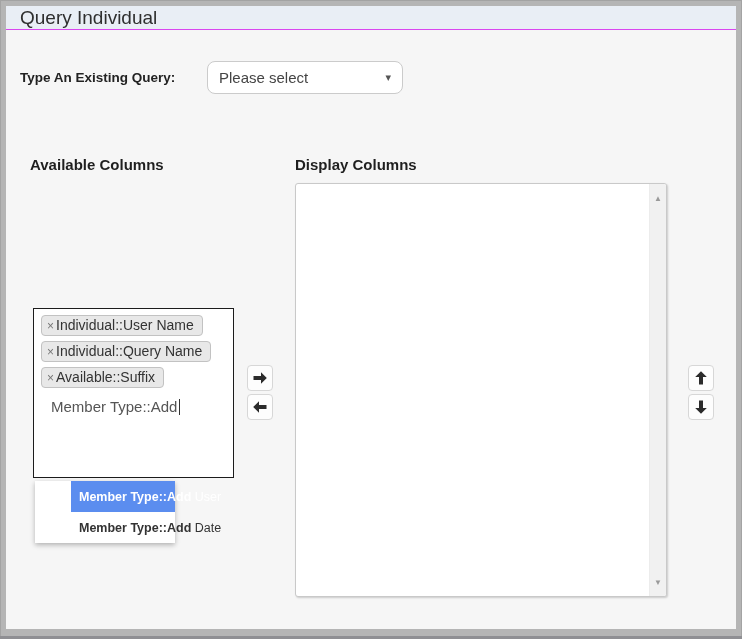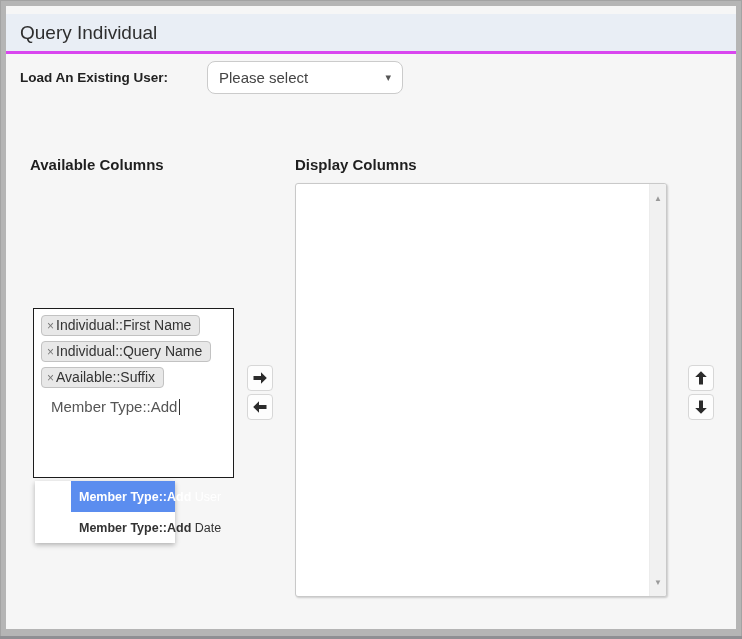--- a/index.html
+++ b/index.html
@@ -20,23 +20,23 @@
     background:#8f8f93;
   }
   .app {
     position:relative;
     width:730px; height:623px;
     background:#f6f6f6;
     overflow:hidden;
   }
   
   .titlebar {
-    position:absolute; top:8px; left:0; right:0; height:40px;
+    position:absolute; top:0; left:0; right:0; height:24px;
     background:var(--header-bg, #e9eef5);
-    border-bottom:3px solid #d946ef;
+    border-bottom:1px solid #d946ef;
     display:flex; align-items:center;
     padding-left:14px;
   }
   .titlebar .title { font-size:19px; color:#2f2f2f; }
 
   
   .load-row {
     position:absolute; top:55px; left:14px; height:33px;
     display:flex; align-items:center;
   }
@@ -139,42 +139,42 @@
 <body>
 
 <div class="frame">
   <div class="app">
 
     <div class="titlebar">
       <span class="title">Query Individual</span>
     </div>
 
     <div class="load-row">
-      <span class="lbl">Load An Existing User:</span>
+      <span class="lbl">Type An Existing Query:</span>
       <div class="select-box">
         <span class="sel-text">Please select</span>
         <span class="sel-caret">▾</span>
       </div>
     </div>
 
 
     <div class="section-label avail-label">Available Columns</div>
     <div class="section-label disp-label">Display Columns</div>
 
     <div class="display-box">
       <div class="display-scrollbar">
         <div class="sb-arrow up">▲</div>
         <div class="sb-arrow down">▼</div>
       </div>
     </div>
 
     <div class="multi-box">
       <div class="tag">
         <span class="x">×</span>
-          <span>Individual::First Name</span>
+          <span>Individual::User Name</span>
       </div>
       <div class="tag">
         <span class="x">×</span>
           <span>Individual::Query Name</span>
       </div>
       <div class="tag">
         <span class="x">×</span>
           <span>Available::Suffix</span>
       </div>
       <div class="tag-input-line">

